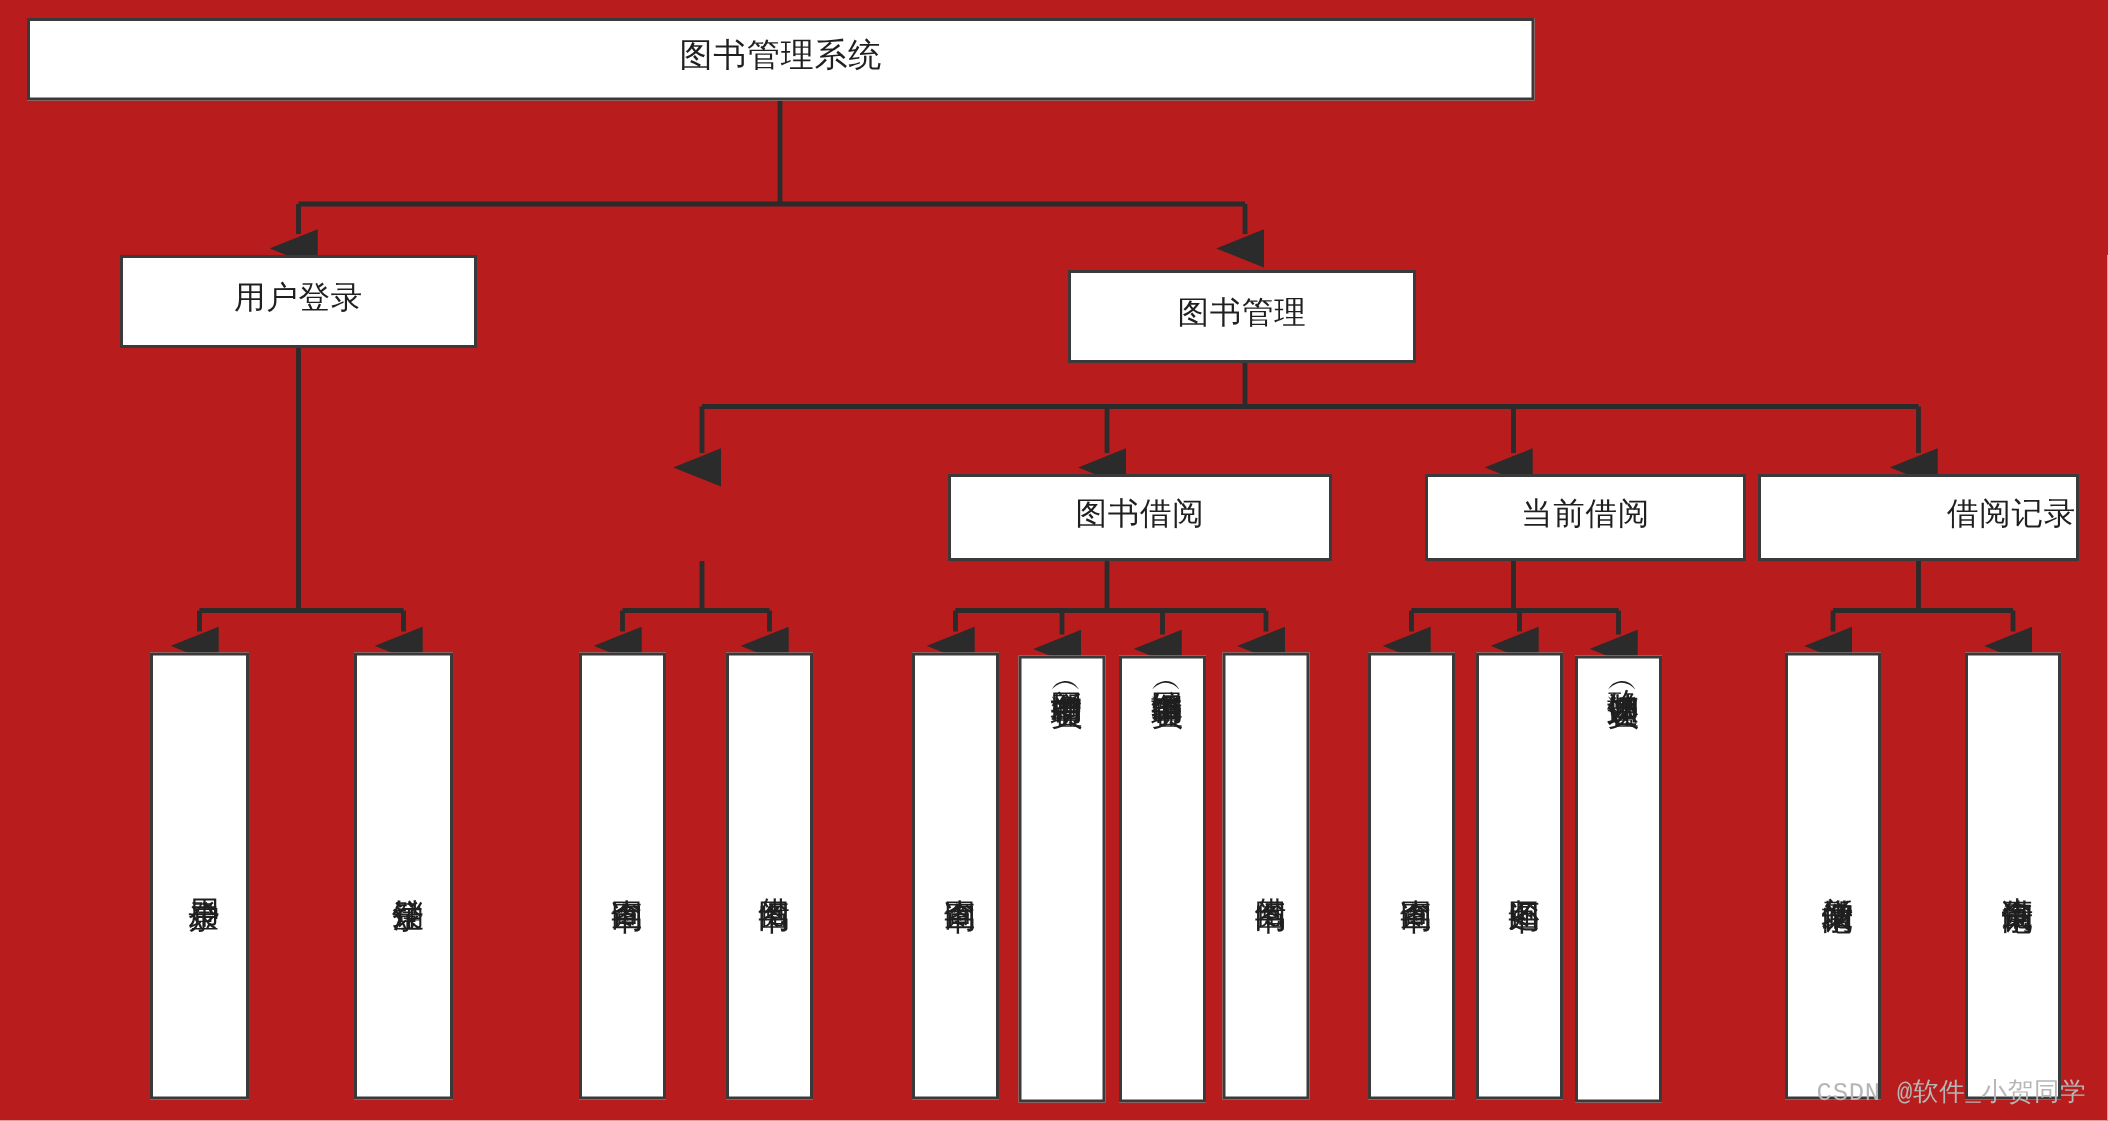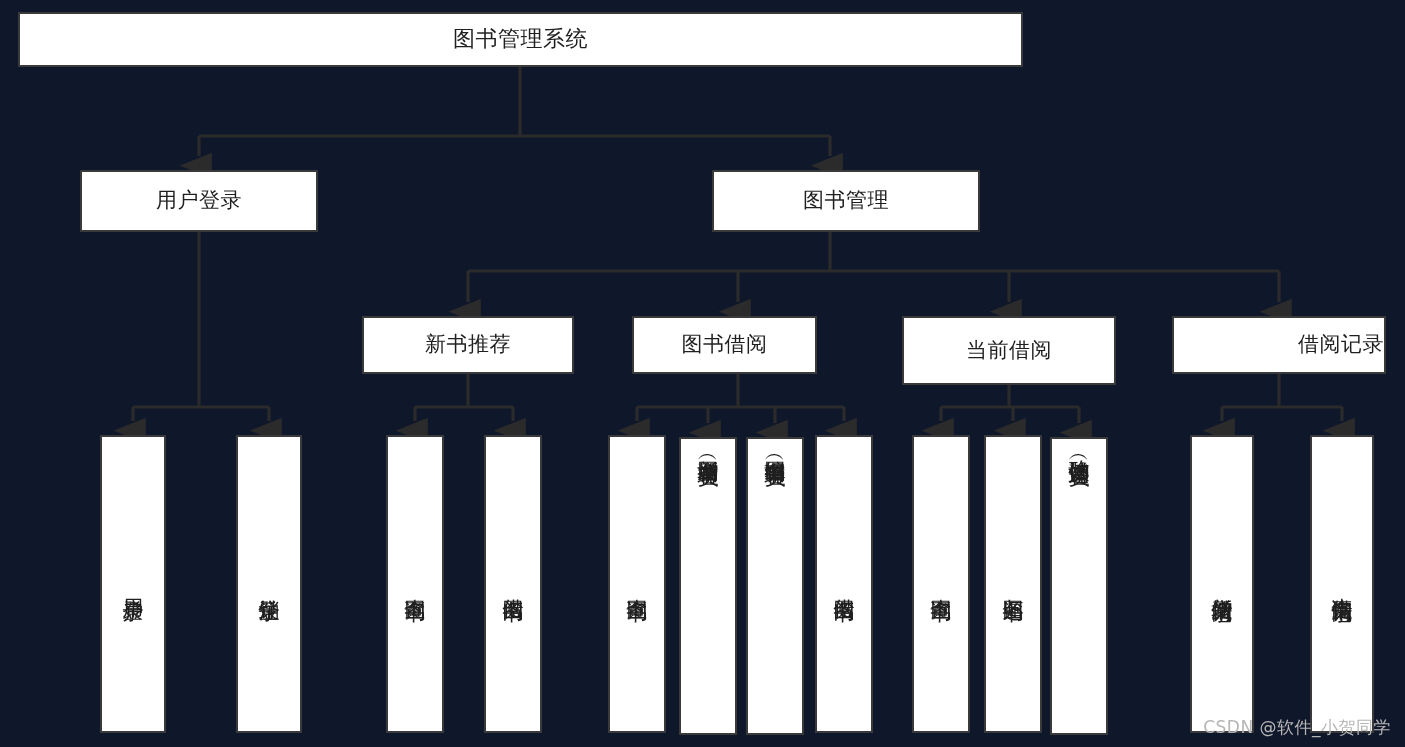--- a/index.html
+++ b/index.html
@@ -9,22 +9,23 @@
     background: #ffffff;
   }
   body {
     font-family: "DejaVu Sans", "Liberation Sans", sans-serif;
     color: #1a1a1a;
   }
   #canvas {
     position: relative;
     width: 1405px;
     height: 747px;
-    background: #0f172a;
+    background: #b91c1c;
     overflow: hidden;
+    font-family: Liberation Mono, monospace;
   }
   #edges {
     position: absolute;
     left: 0;
     top: 0;
     width: 1405px;
     height: 747px;
     pointer-events: none;
   }
   .node {
@@ -133,31 +134,28 @@
     </g>
   </svg>
 
   <div class="node root" style="left:18px; top:12px; width:1005px; height:55px;">
     <span class="label">图书管理系统</span>
   </div>
 
   <div class="node" style="left:80px; top:170px; width:238px; height:62px;">
     <span class="label">用户登录</span>
   </div>
-  <div class="node" style="left:712px; top:170px; width:268px; height:62px;">
+  <div class="node" style="left:712px; top:180px; width:232px; height:62px;">
     <span class="label">图书管理</span>
   </div>
 
-  <div class="node" style="left:362px; top:316px; width:212px; height:58px;">
-    <span class="label">新书推荐</span>
-  </div>
-  <div class="node" style="left:632px; top:316px; width:185px; height:58px;">
+  <div class="node" style="left:632px; top:316px; width:256px; height:58px;">
     <span class="label">图书借阅</span>
   </div>
-  <div class="node" style="left:902px; top:316px; width:214px; height:69px;">
+  <div class="node" style="left:950px; top:316px; width:214px; height:58px;">
     <span class="label">当前借阅</span>
   </div>
   <div class="node" style="left:1172px; top:316px; width:214px; height:58px;justify-content:flex-end;">
     <span class="label">借阅记录</span>
   </div>
 
   <div class="node leaf mid" style="left:100px; top:435px; width:66px; height:298px;">
     <span class="label">用户登录</span>
   </div>
   <div class="node leaf mid" style="left:236px; top:435px; width:66px; height:298px;">

